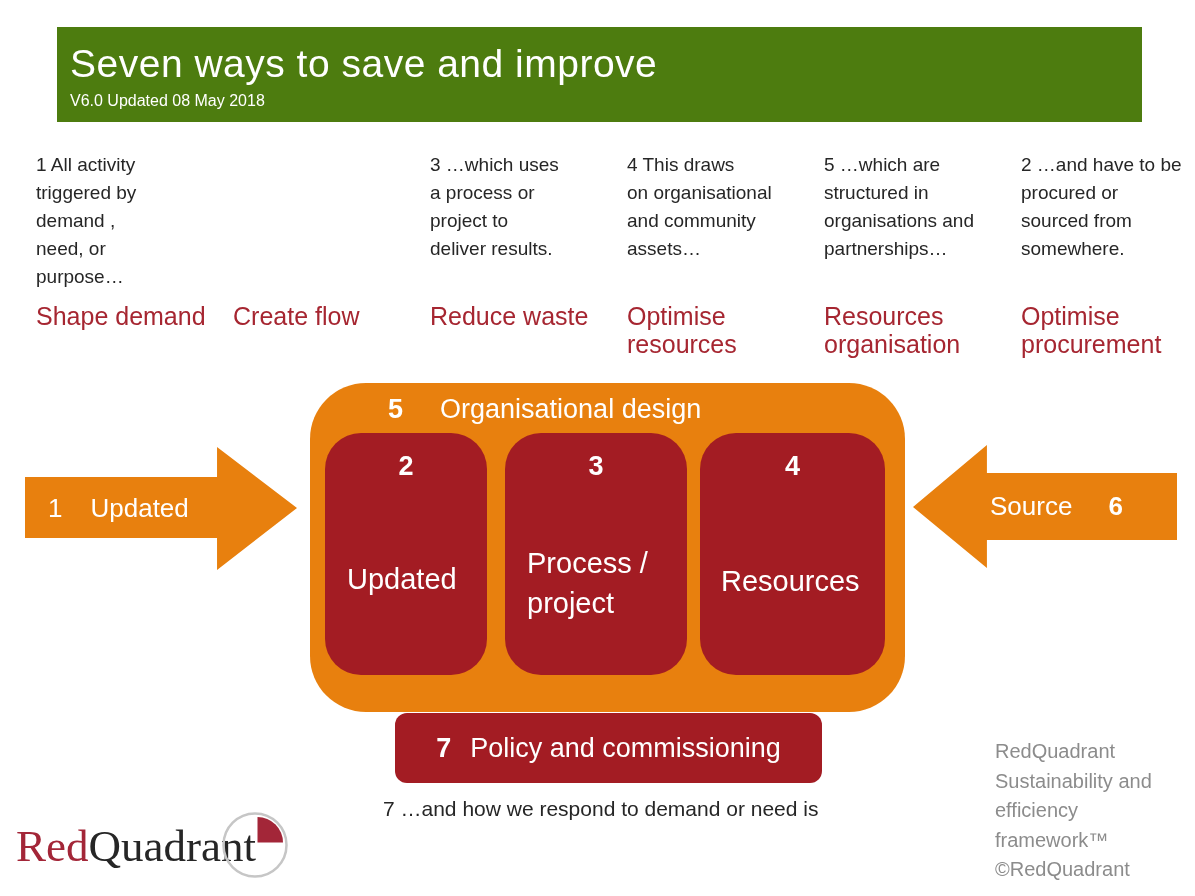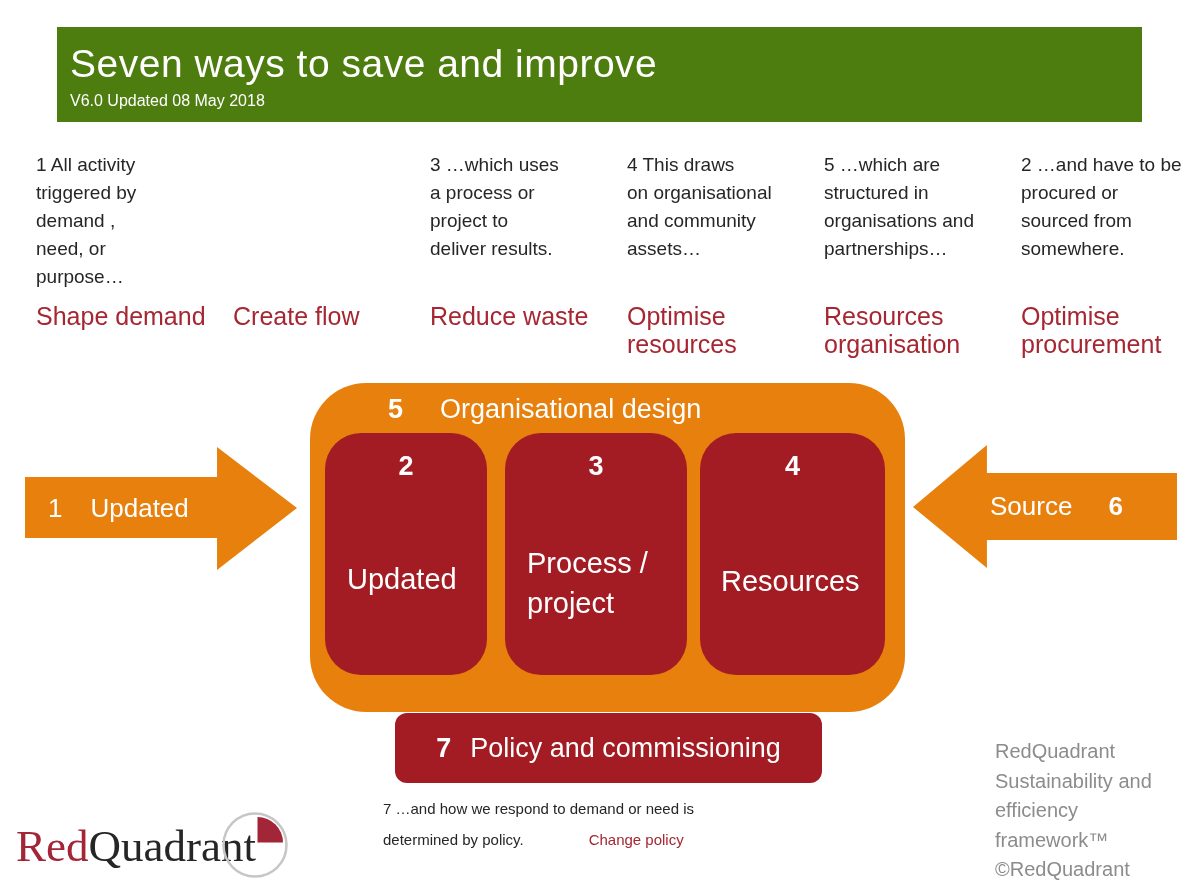--- a/index.html
+++ b/index.html
@@ -79,21 +79,21 @@
   
   .policy {
     position:absolute; left:395px; top:713px; width:427px; height:70px;
     background:#A31C23; border-radius:12px; color:#ffffff;
     display:flex; align-items:center; justify-content:center; gap:19px;
     font-size:27px;
   }
   .p-num { font-weight:700; }
 
   
-  .note { position:absolute; left:383px; top:793px; font-size:15px; line-height:31px; color:#262626; }
+  .note { position:absolute; left:383px; top:793px; font-size:21px; line-height:31px; color:#262626; }
   .change { color:#A62631; margin-left:65px; }
 
   
   .logo-text {
     position:absolute; left:16px; top:824px;
     font-family:"Liberation Serif", serif; font-size:45px; line-height:45px;
   }
   .logo-red  { color:#A32638; }
   .logo-dark { color:#262626; }
   .logo-circle { position:absolute; left:221px; top:811px; }
@@ -200,23 +200,20 @@
 
     <div class="policy">
       <span class="p-num">7</span>
       <span>Policy and commissioning</span>
     </div>
 
   </section>
 
   <div class="note">
     <div>7 …and how we respond to demand or need is</div>
-    <div>
-      <span>determined by policy.</span><span class="change">Change policy</span>
-    </div>
   </div>
 
   <span class="logo-text">
     <span class="logo-red">Red</span><span class="logo-dark">Quadrant</span>
   </span>
   <svg class="logo-circle" width="68" height="68" viewBox="0 0 68 68">
     <circle cx="34" cy="34" r="31.5" fill="none" stroke="#c6c6c6" stroke-width="2.5"></circle>
     <path d="M 36.5 31.5 L 36.5 6 A 25.5 25.5 0 0 1 62 31.5 Z" fill="#A32638"></path>
   </svg>
 

